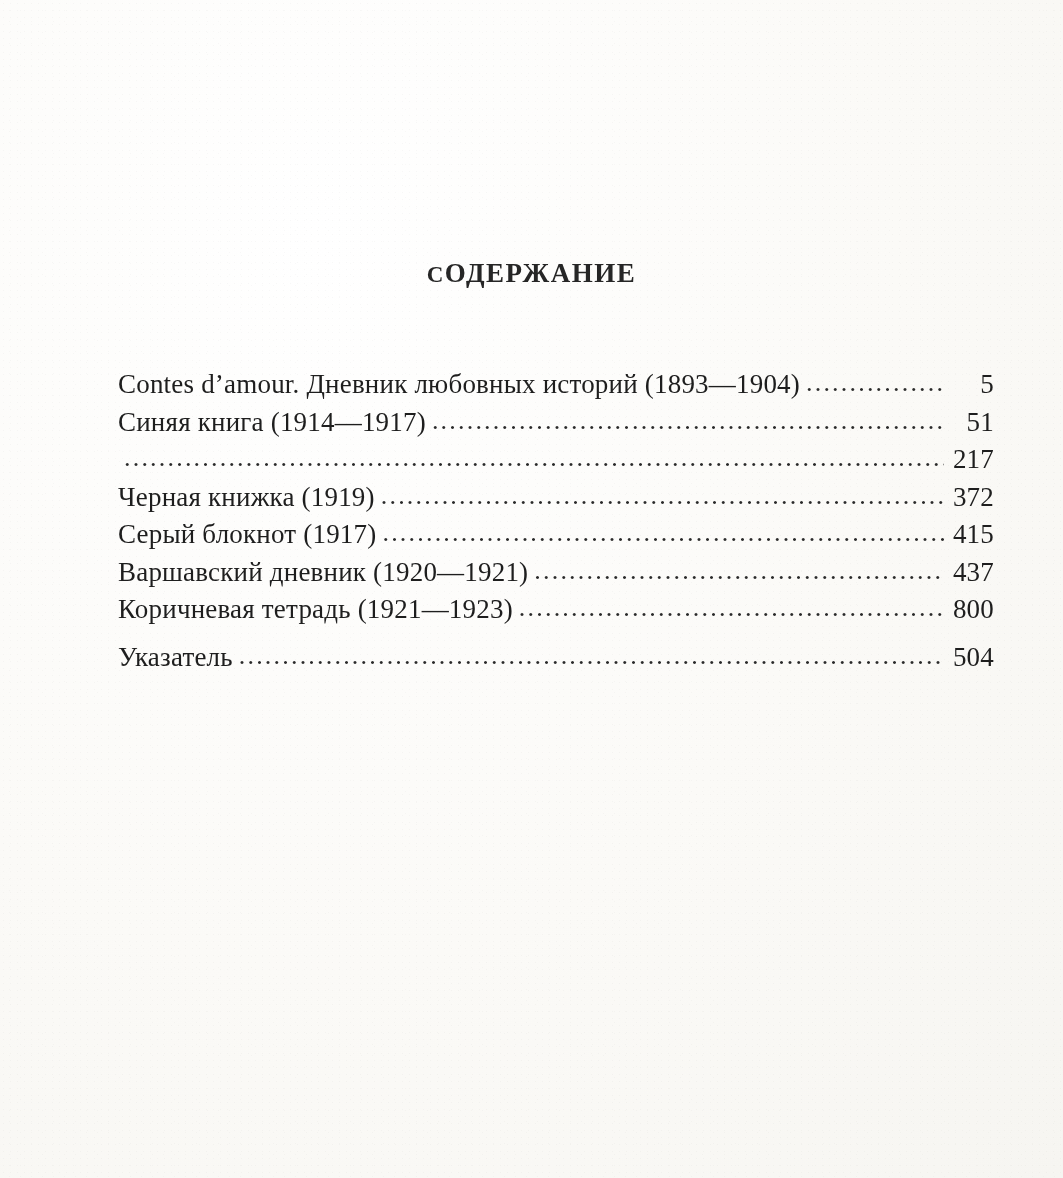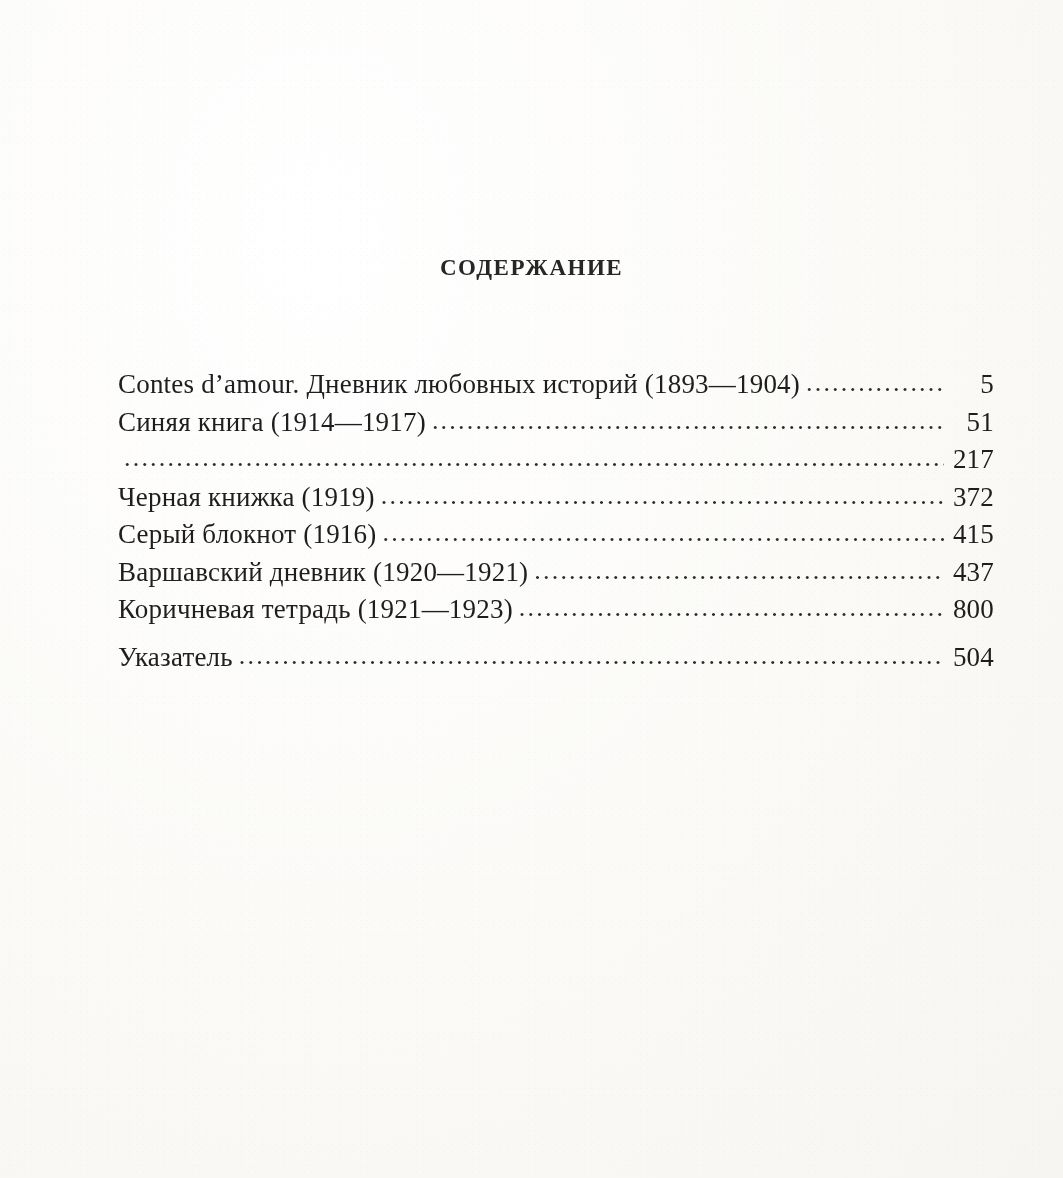--- a/index.html
+++ b/index.html
@@ -35,21 +35,21 @@
   .content {
     position: absolute;
     left: 0;
     top: 0;
     width: 1063px;
   }
   .toc-title {
     margin: 0;
     padding-top: 246px;
     text-align: center;
-    font-size: 33px;
+    font-size: 39px;
     font-weight: bold;
     letter-spacing: 1.5px;
     font-variant: small-caps;
     text-transform: lowercase;
     color: #262626;
     font-family: "Liberation Serif", serif;
   }
   .toc-title::first-letter {
     font-size: 33px;
   }
@@ -119,21 +119,21 @@
       <li class="toc-entry">
         <span class="leader">.....................................................................................................................</span>
         <span class="page-num">217</span>
       </li>
       <li class="toc-entry">
         <span class="label">Черная книжка (1919)</span>
         <span class="leader">.....................................................................................................................</span>
         <span class="page-num">372</span>
       </li>
       <li class="toc-entry">
-        <span class="label">Серый блокнот (1916)</span>
+        <span class="label">Серый блокнот (1917)</span>
         <span class="leader">.....................................................................................................................</span>
         <span class="page-num">415</span>
       </li>
       <li class="toc-entry">
         <span class="label">Варшавский дневник (1920—1921)</span>
         <span class="leader">.....................................................................................................................</span>
         <span class="page-num">437</span>
       </li>
       <li class="toc-entry">
         <span class="label">Коричневая тетрадь (1921—1923)</span>

